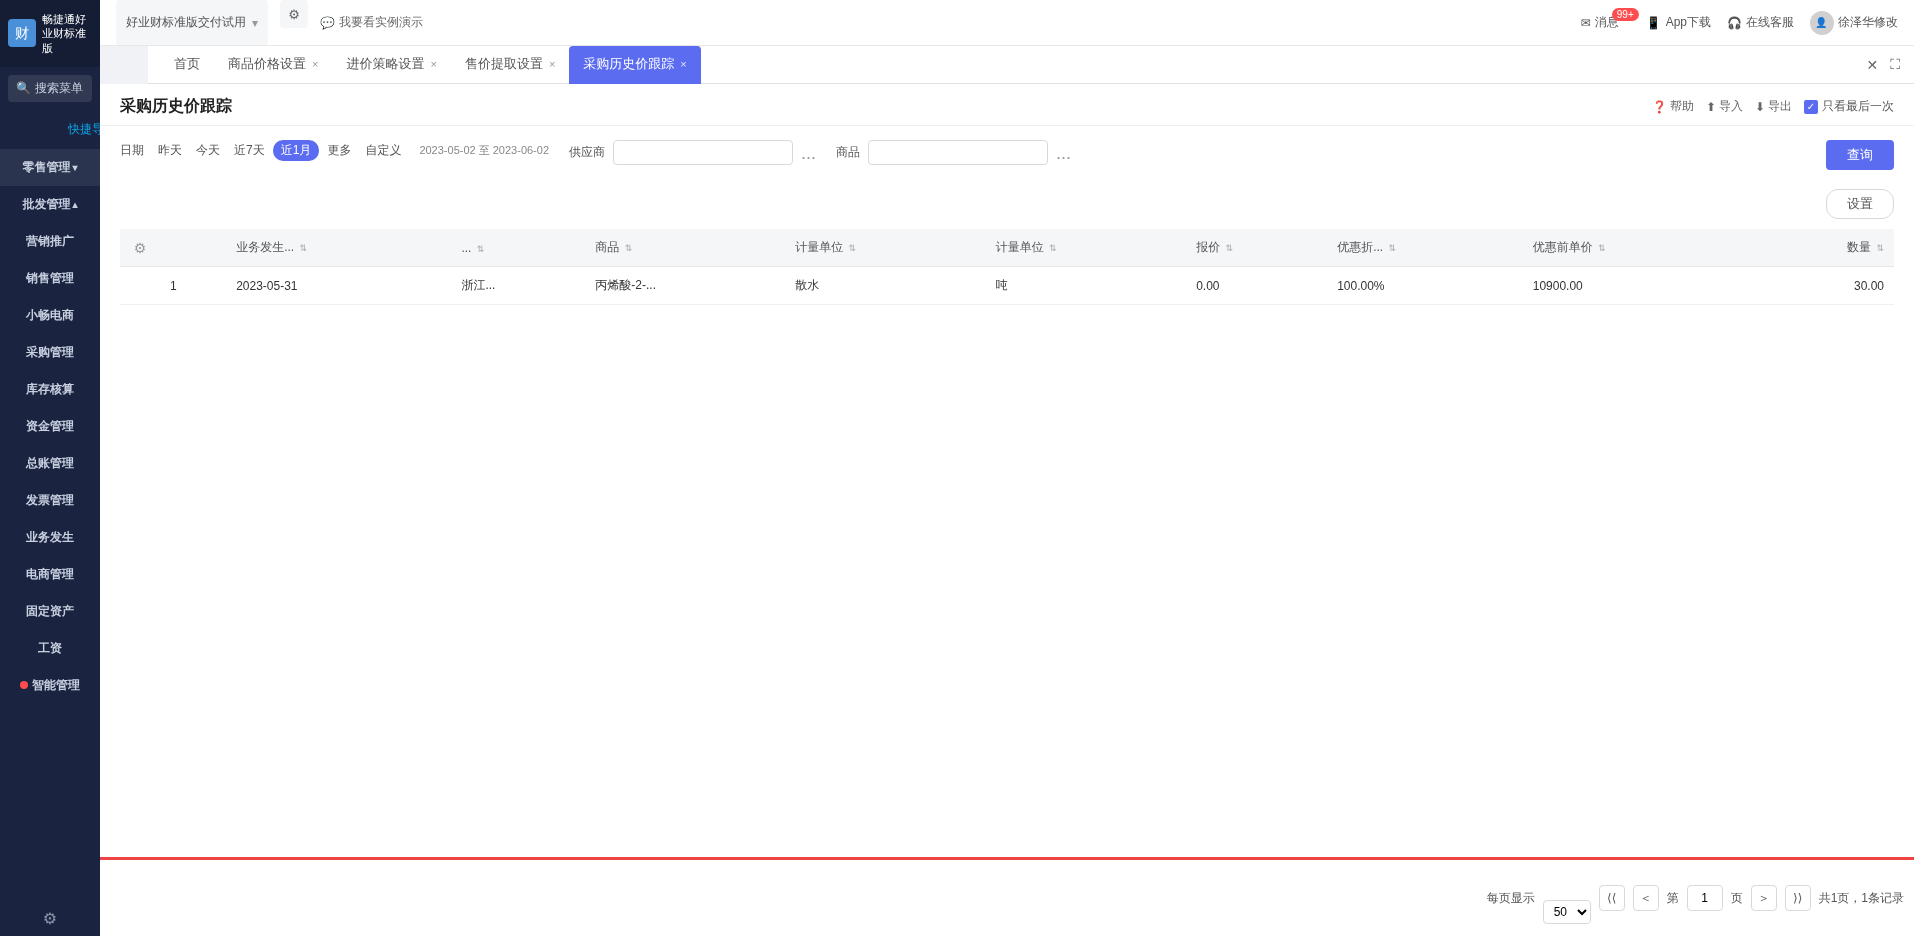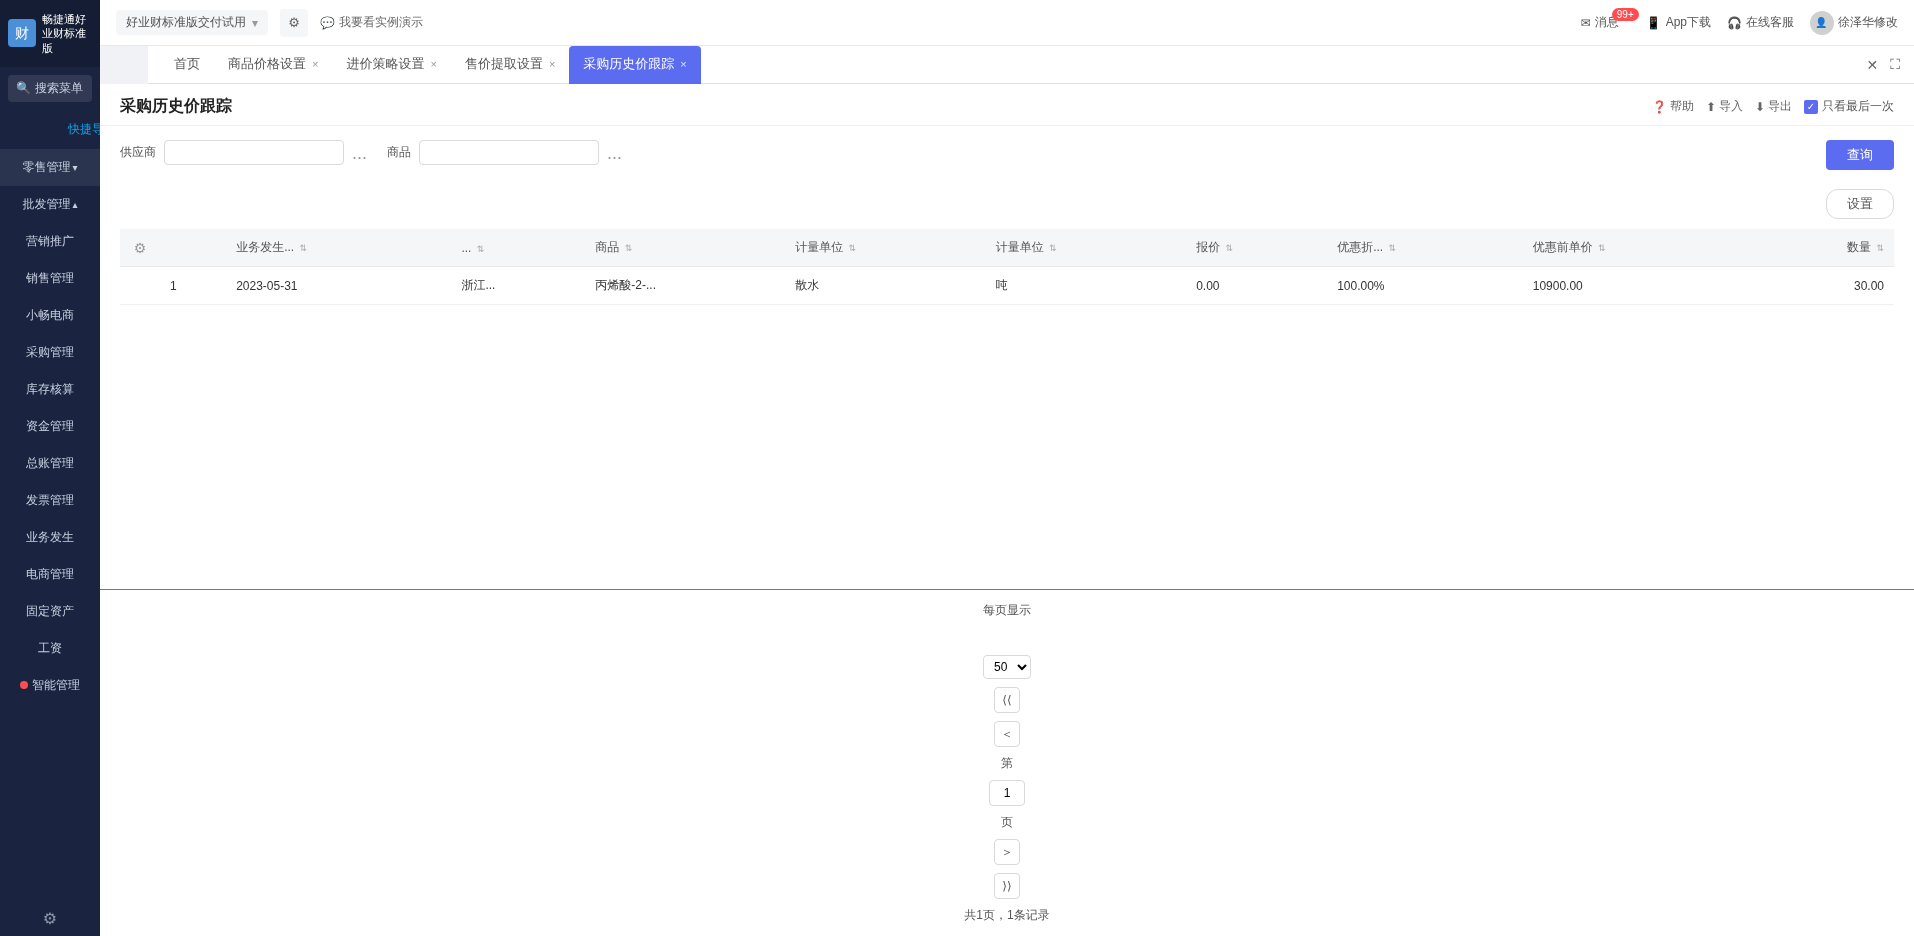--- a/index.html
+++ b/index.html
@@ -6,33 +6,33 @@
     body { font-family: "Microsoft YaHei", "PingFang SC", sans-serif; font-size: 13px; background: #f0f2f5; color: #333; display: flex; height: 936px; overflow: hidden; }
 
     
     .sidebar { width: 100px; background: #1a2340; color: #c8d0e0; display: flex; flex-direction: column; height: 100%; flex-shrink: 0; }
     .sidebar-logo { padding: 12px 8px; background: #141d33; display: flex; align-items: center; gap: 6px; font-size: 11px; color: #fff; line-height: 1.3; min-height: 56px; }
     .sidebar-logo .logo-icon { width: 28px; height: 28px; background: #4a90d9; border-radius: 4px; display: flex; align-items: center; justify-content: center; font-size: 14px; color: #fff; flex-shrink: 0; }
     .sidebar-search { padding: 8px; }
     .sidebar-search-btn { width: 100%; background: rgba(255,255,255,0.1); border: none; border-radius: 4px; color: #c8d0e0; padding: 5px 8px; cursor: pointer; font-size: 12px; text-align: left; display: flex; align-items: center; gap: 4px; }
     .sidebar-quicknav { padding: 6px 8px; font-size: 12px; color: #8a95a8; }
     .sidebar-quicknav-btn { width: 100%; background: none; border: none; color: #0ea5e9; cursor: pointer; padding: 5px 8px; text-align: right; font-size: 12px; margin-left: 32px; }
-    .sidebar-item { padding: 10px 8px; cursor: pointer; display: flex; flex-direction: column; align-items: center; gap: 2px; font-size: 12px; color: #c8d0e0; position: relative; }
+    .sidebar-item { padding: 10px 8px; cursor: pointer; display: flex; flex-direction: column; align-items: center; gap: 2px; font-size: 12px; color: #c8d0e0; position: relative; font-weight: bold; }
     .sidebar-item.active { background: rgba(255,255,255,0.08); }
     .sidebar-item .item-label { display: flex; align-items: center; gap: 2px; }
     .sidebar-item .arrow { font-size: 10px; }
     .sidebar-bottom { margin-top: auto; padding: 8px; display: flex; justify-content: center; }
     .gear-btn { background: none; border: none; color: #8a95a8; cursor: pointer; font-size: 16px; }
     .dot-indicator { width: 8px; height: 8px; background: #ff4d4f; border-radius: 50%; display: inline-block; margin-right: 2px; }
 
     
     .main { flex: 1; display: flex; flex-direction: column; overflow: hidden; }
 
     
-    .topbar { background: #fff; border-bottom: 1px solid #e8e8e8; display: flex; align-items: center; padding: 0 16px; height: 46px; gap: 12px; flex-shrink: 0; }
+    .topbar { background: #fff; border-bottom: 1px solid #e8e8e8; display: flex; padding: 0 16px; height: 46px; gap: 12px; flex-shrink: 0; }
     .version-selector { display: flex; align-items: center; gap: 6px; background: #f5f6f8; border-radius: 4px; padding: 4px 10px; cursor: pointer; font-size: 12px; color: #555; }
     .version-selector .chevron { color: #999; }
     .settings-icon-btn { width: 28px; height: 28px; display: flex; align-items: center; justify-content: center; background: #f5f6f8; border-radius: 4px; cursor: pointer; color: #666; }
     .demo-link { display: flex; align-items: center; gap: 4px; font-size: 12px; color: #666; cursor: pointer; }
     .topbar-right { margin-left: auto; display: flex; align-items: center; gap: 16px; }
     .topbar-action { display: flex; align-items: center; gap: 4px; font-size: 12px; color: #555; cursor: pointer; position: relative; }
     .badge { background: #ff4d4f; color: #fff; border-radius: 10px; padding: 1px 5px; font-size: 10px; position: absolute; top: -6px; right: -8px; }
     .user-info { display: flex; align-items: center; gap: 4px; font-size: 12px; color: #555; cursor: pointer; }
     .user-avatar { width: 24px; height: 24px; background: #d0d0d0; border-radius: 50%; display: flex; align-items: center; justify-content: center; font-size: 10px; }
 
@@ -78,21 +78,21 @@
     .table-wrap { flex: 1; overflow: auto; padding: 0 20px; }
     table { width: 100%; border-collapse: collapse; font-size: 12px; }
     thead tr { background: #f5f6f8; }
     th { padding: 10px 10px; text-align: left; color: #555; font-weight: normal; border-bottom: 1px solid #e8e8e8; white-space: nowrap; position: relative; }
     th .sort-icons { font-size: 9px; color: #aaa; margin-left: 2px; }
     td { padding: 10px 10px; border-bottom: 1px solid #f0f0f0; color: #333; white-space: nowrap; }
     .th-gear { width: 40px; text-align: center; }
     .gear-icon { font-size: 14px; color: #999; cursor: pointer; }
 
     
-    .pagination { padding: 12px 10px; display: flex; align-items: center; justify-content: flex-end; gap: 8px; border-top: 1px solid #ef4444; font-size: 12px; color: #555; flex-direction: column; }
+    .pagination { padding: 12px 10px; display: flex; align-items: center; justify-content: flex-end; gap: 8px; border-top: 3px solid #ef4444; font-size: 12px; color: #555; }
     .pagination-label { color: #555; }
     .per-page-select { border: 1px solid #d9d9d9; border-radius: 4px; padding: 3px 6px; font-size: 12px; background: #fff; cursor: pointer; margin-top: 28px; }
     .page-nav-btn { width: 26px; height: 26px; border: 1px solid #d9d9d9; background: #fff; border-radius: 4px; cursor: pointer; display: flex; align-items: center; justify-content: center; color: #555; font-size: 12px; }
     .page-nav-btn:disabled { color: #ccc; cursor: not-allowed; }
     .page-input { width: 36px; height: 26px; border: 1px solid #d9d9d9; border-radius: 4px; text-align: center; font-size: 12px; }
     .page-total { color: #555; }
   </style>
 </head>
 <body>
 
@@ -267,20 +267,32 @@
             <span>导出</span>
           </div>
           <div class="checkbox-wrap">
             <div class="checkbox-checked">✓</div>
             <span>只看最后一次</span>
           </div>
         </div>
       </div>
 
       <div class="filter-bar">
+        <div class="filter-group">
+          <span class="filter-label">日期</span>
+          <div class="date-options">
+            <span class="date-option">昨天</span>
+            <span class="date-option">今天</span>
+            <span class="date-option">近7天</span>
+            <span class="date-option active">近1月</span>
+            <span class="date-option">更多</span>
+            <span class="date-option">自定义</span>
+          </div>
+          <span class="date-range">2023-05-02 至 2023-06-02</span>
+        </div>
 
         <div class="filter-group">
           <span class="filter-label">供应商</span>
           <div class="filter-input">
             <span style="color:#ccc;">　</span>
           </div>
           <span class="filter-more">...</span>
         </div>
 
         <div class="filter-group">

